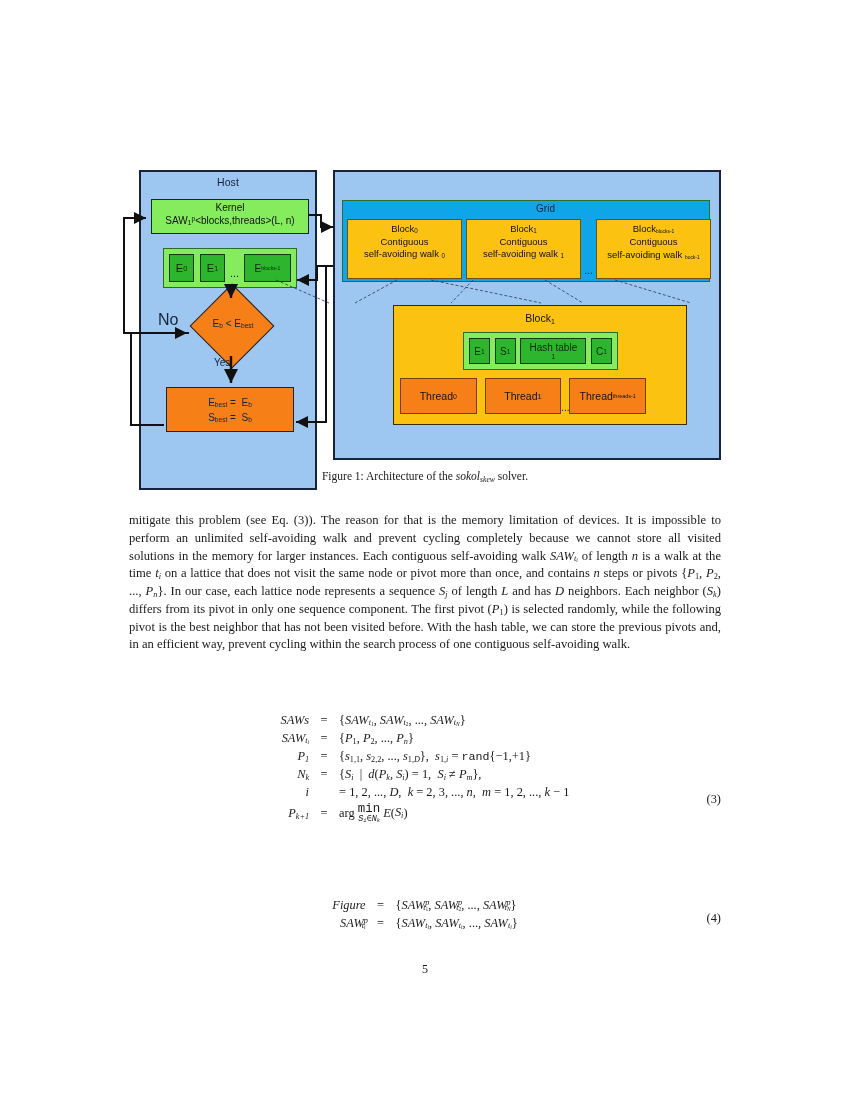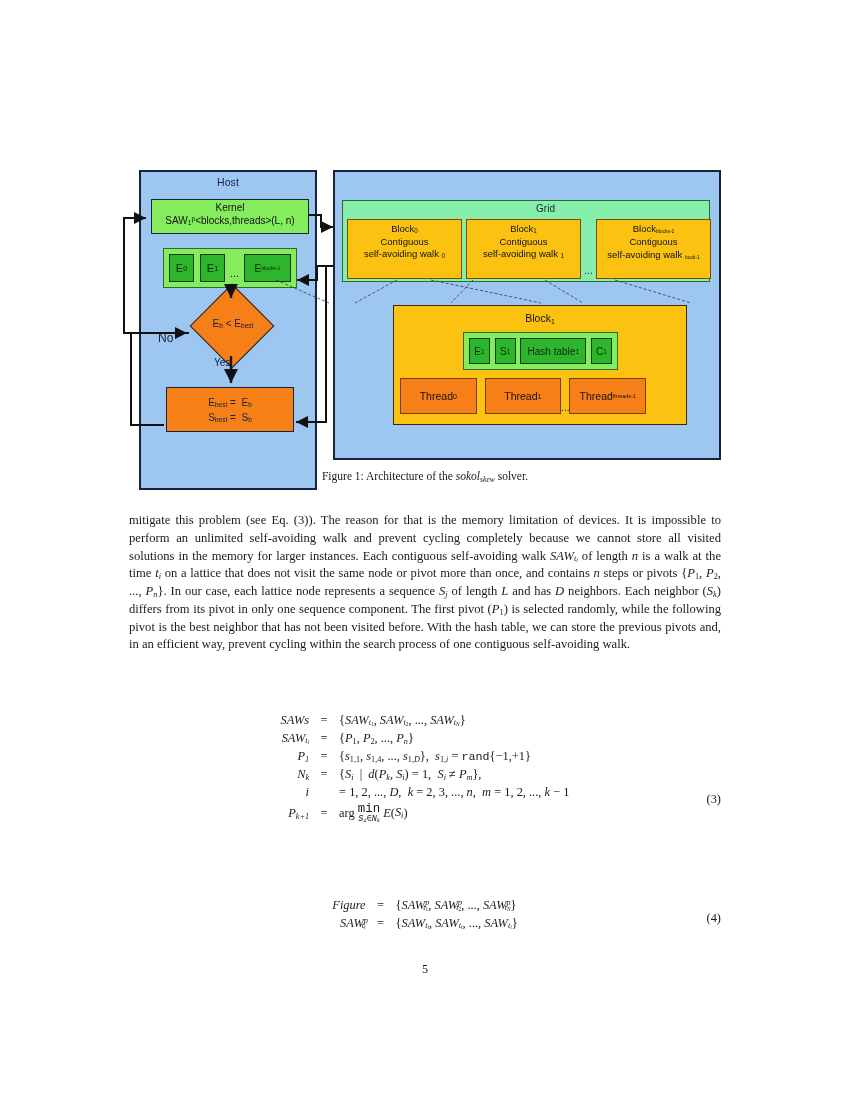--- a/index.html
+++ b/index.html
@@ -132,23 +132,22 @@
     font-family: "Liberation Sans", sans-serif;
     font-size: 10px;
     color: #16233a;
     z-index: 3;
   }
 
   .label-no {
     position: absolute;
     left: 17px; top: 139px;
     font-family: "Liberation Sans", sans-serif;
-    font-size: 12px;
-    color: #16233a;
-    margin-top: 20px;
+    font-size: 16px;
+    color: #16233a;
   }
   .label-yes {
     position: absolute;
     left: 73px; top: 185px;
     font-family: "Liberation Sans", sans-serif;
     font-size: 10px;
     color: #16233a;
   }
 
   .best-box {
@@ -164,21 +163,21 @@
     text-align: center;
     padding-top: 7px;
     line-height: 1.5;
   }
 
   
   .grid-box {
     position: absolute;
     left: 7px; top: 28px;
     width: 368px; height: 82px;
-    background: #86efac;
+    background: #0ea5e9;
     border: 1.6px solid #2d6b28;
     box-sizing: border-box;
     padding-left: 39px;
   }
   .grid-title {
     text-align: center;
     font-family: "Liberation Sans", sans-serif;
     font-size: 10px;
     color: #16233a;
     padding-top: 2px;
@@ -248,21 +247,21 @@
     border: 1.4px solid #123a12;
     box-sizing: border-box;
     font-family: "Liberation Sans", sans-serif;
     font-size: 10px;
     color: #0c2a0c;
     height: 26px;
     display: flex; align-items: center; justify-content: center;
   }
   .mbox.e  { width: 21px; }
   .mbox.s  { width: 21px; }
-  .mbox.ht { width: 66px; }
+  .mbox.ht { width: 66px; flex-direction: column; }
   .mbox.c  { width: 21px; }
 
   .threads-row {
     position: absolute;
     left: 6px; top: 72px;
     width: 246px; height: 36px;
     display: flex;
     align-items: stretch;
   }
   .thbox {
@@ -527,21 +526,21 @@
         <td class="rhs">{<i>SAW</i><sub><i>t</i><sub>1</sub></sub>, <i>SAW</i><sub><i>t</i><sub>2</sub></sub>, ..., <i>SAW</i><sub><i>t<sub>N</sub></i></sub>}</td>
       </tr>
       <tr>
         <td class="lhs">SAW<sub><i>t<sub>i</sub></i></sub></td>
         <td class="eqs">=</td>
         <td class="rhs">{<i>P</i><sub>1</sub>, <i>P</i><sub>2</sub>, ..., <i>P<sub>n</sub></i>}</td>
       </tr>
       <tr>
         <td class="lhs">P<sub>1</sub></td>
         <td class="eqs">=</td>
-        <td class="rhs">{<i>s</i><sub>1,1</sub>, <i>s</i><sub>1,4</sub>, ..., <i>s</i><sub>1,<i>D</i></sub>},&nbsp;&nbsp;<i>s</i><sub>1,<i>i</i></sub> = <span class="tt">rand</span>{−1,+1}</td>
+        <td class="rhs">{<i>s</i><sub>1,1</sub>, <i>s</i><sub>2,2</sub>, ..., <i>s</i><sub>1,<i>D</i></sub>},&nbsp;&nbsp;<i>s</i><sub>1,<i>i</i></sub> = <span class="tt">rand</span>{−1,+1}</td>
       </tr>
       <tr>
         <td class="lhs">N<sub><i>k</i></sub></td>
         <td class="eqs">=</td>
         <td class="rhs">{<i>S<sub>i</sub></i> &nbsp;|&nbsp; <i>d</i>(<i>P<sub>k</sub></i>, <i>S<sub>i</sub></i>) = 1,&nbsp;&nbsp;<i>S<sub>i</sub></i> ≠ <i>P<sub>m</sub></i>},</td>
       </tr>
       <tr>
         <td class="lhs"><i>i</i></td>
         <td class="eqs">&nbsp;</td>
         <td class="rhs">= 1, 2, ..., <i>D</i>,&nbsp;&nbsp;<i>k</i> = 2, 3, ..., <i>n</i>,&nbsp;&nbsp;<i>m</i> = 1, 2, ..., <i>k</i> − 1</td>

